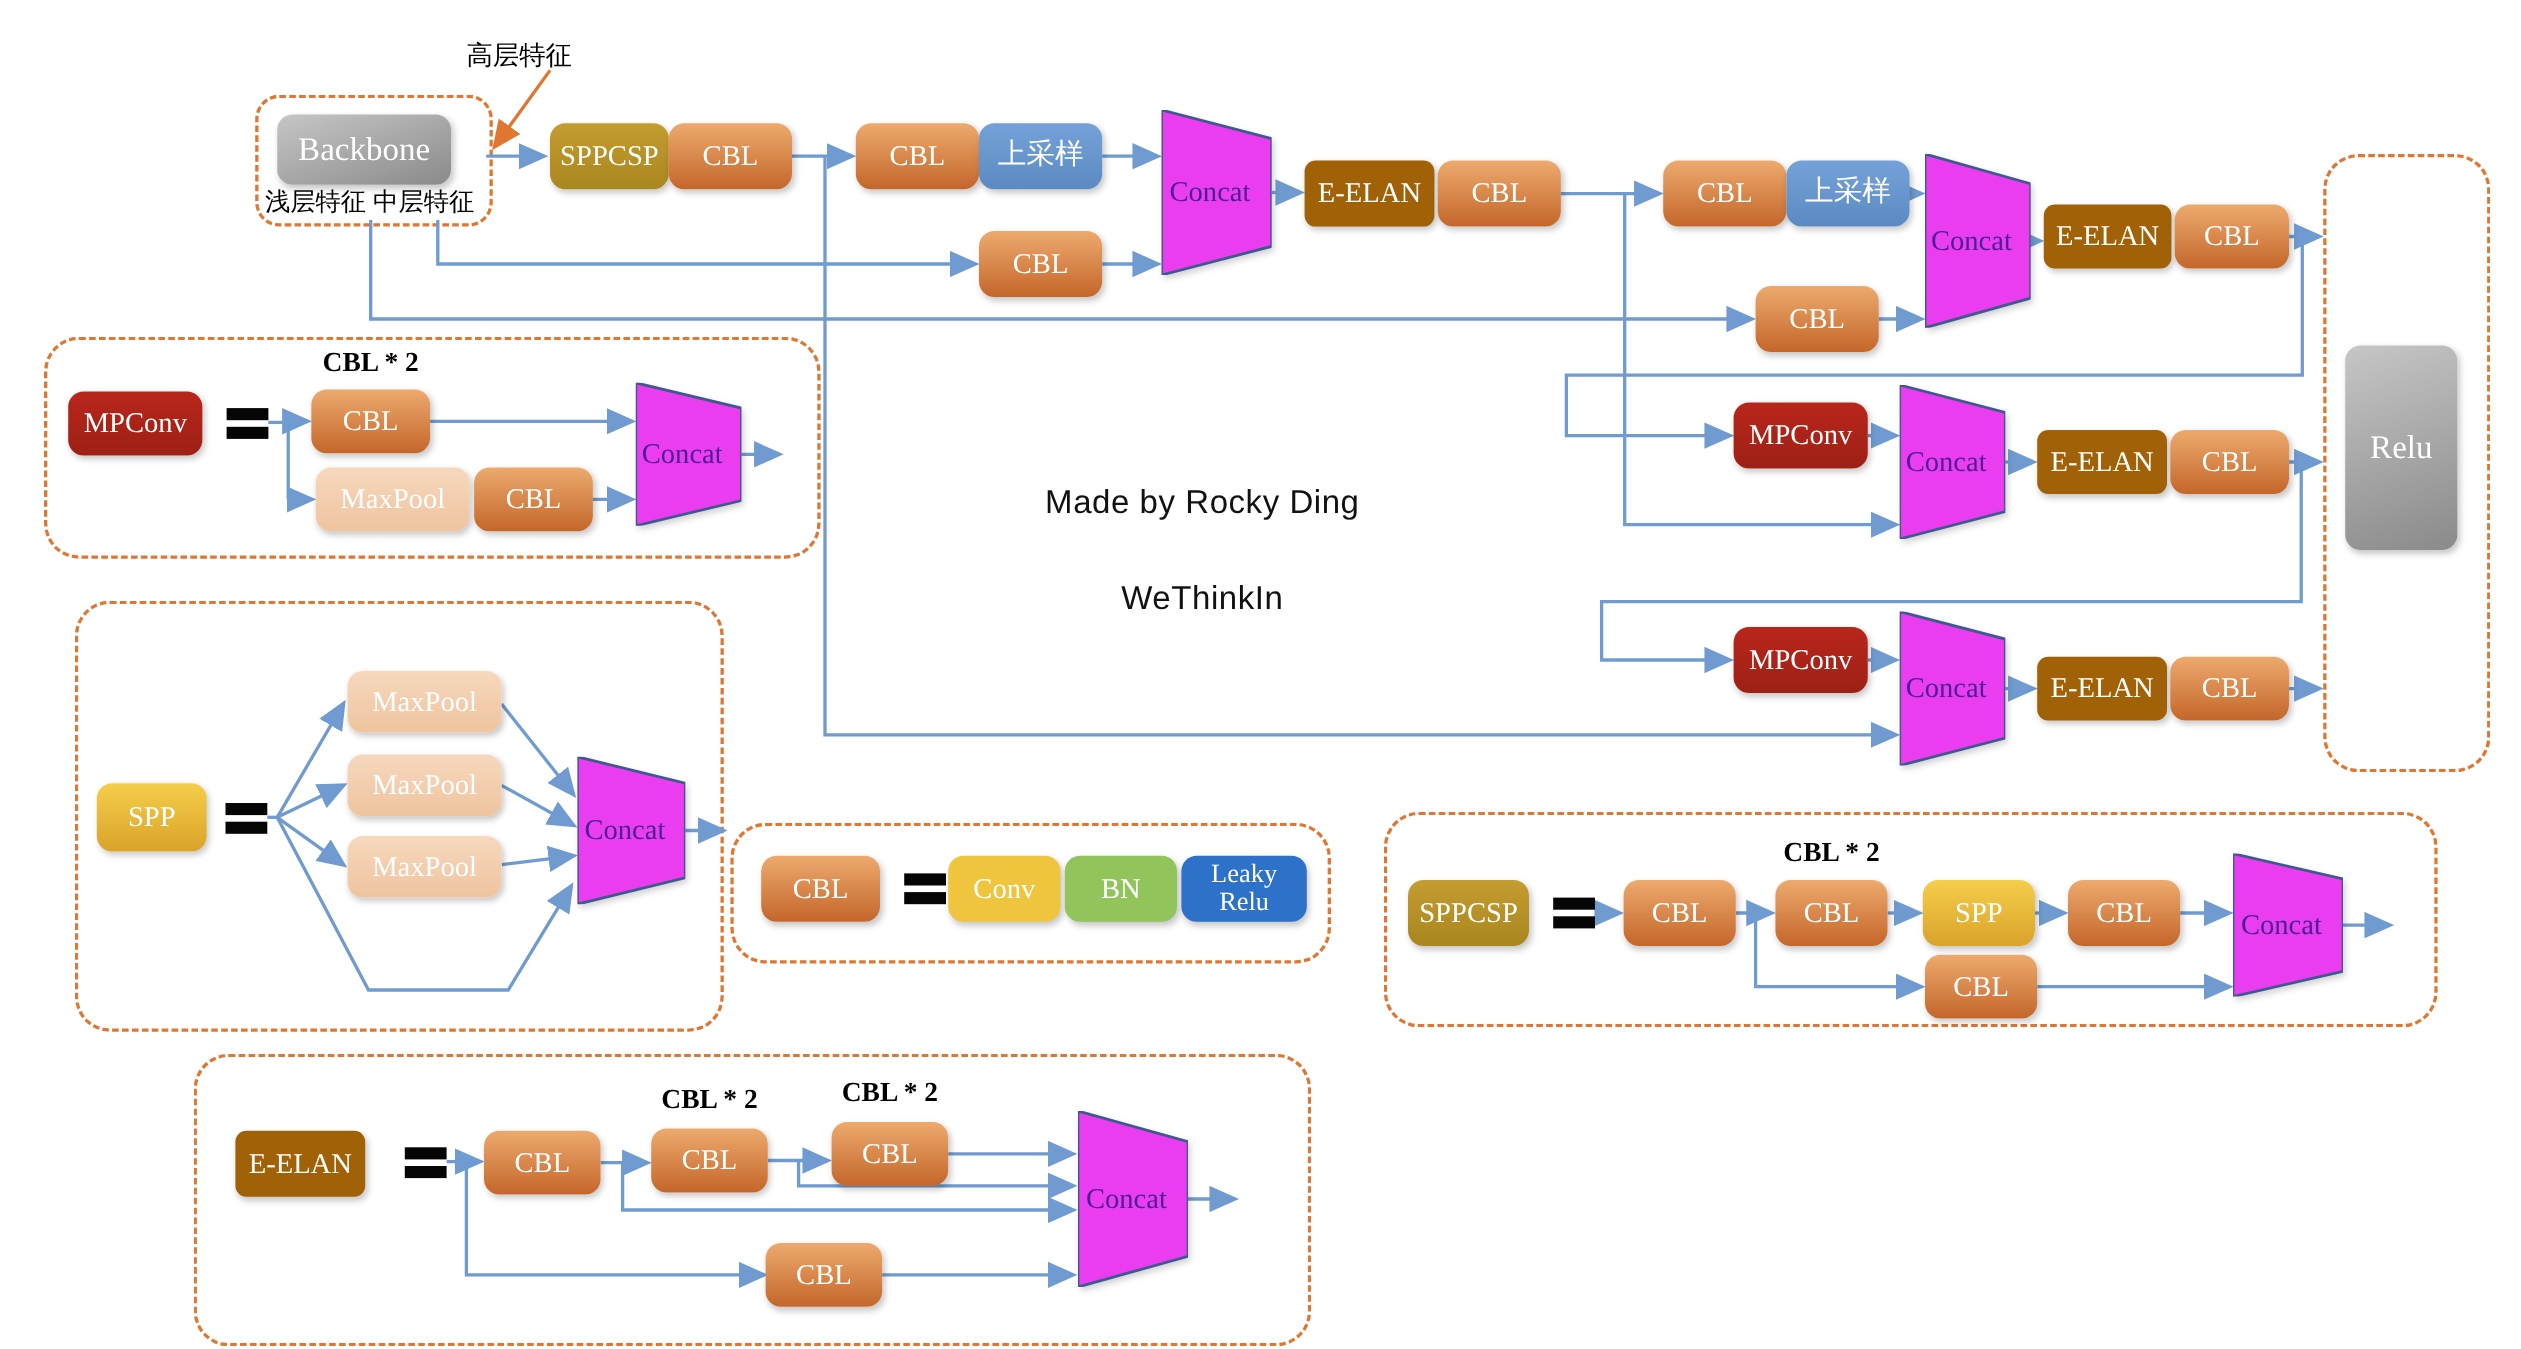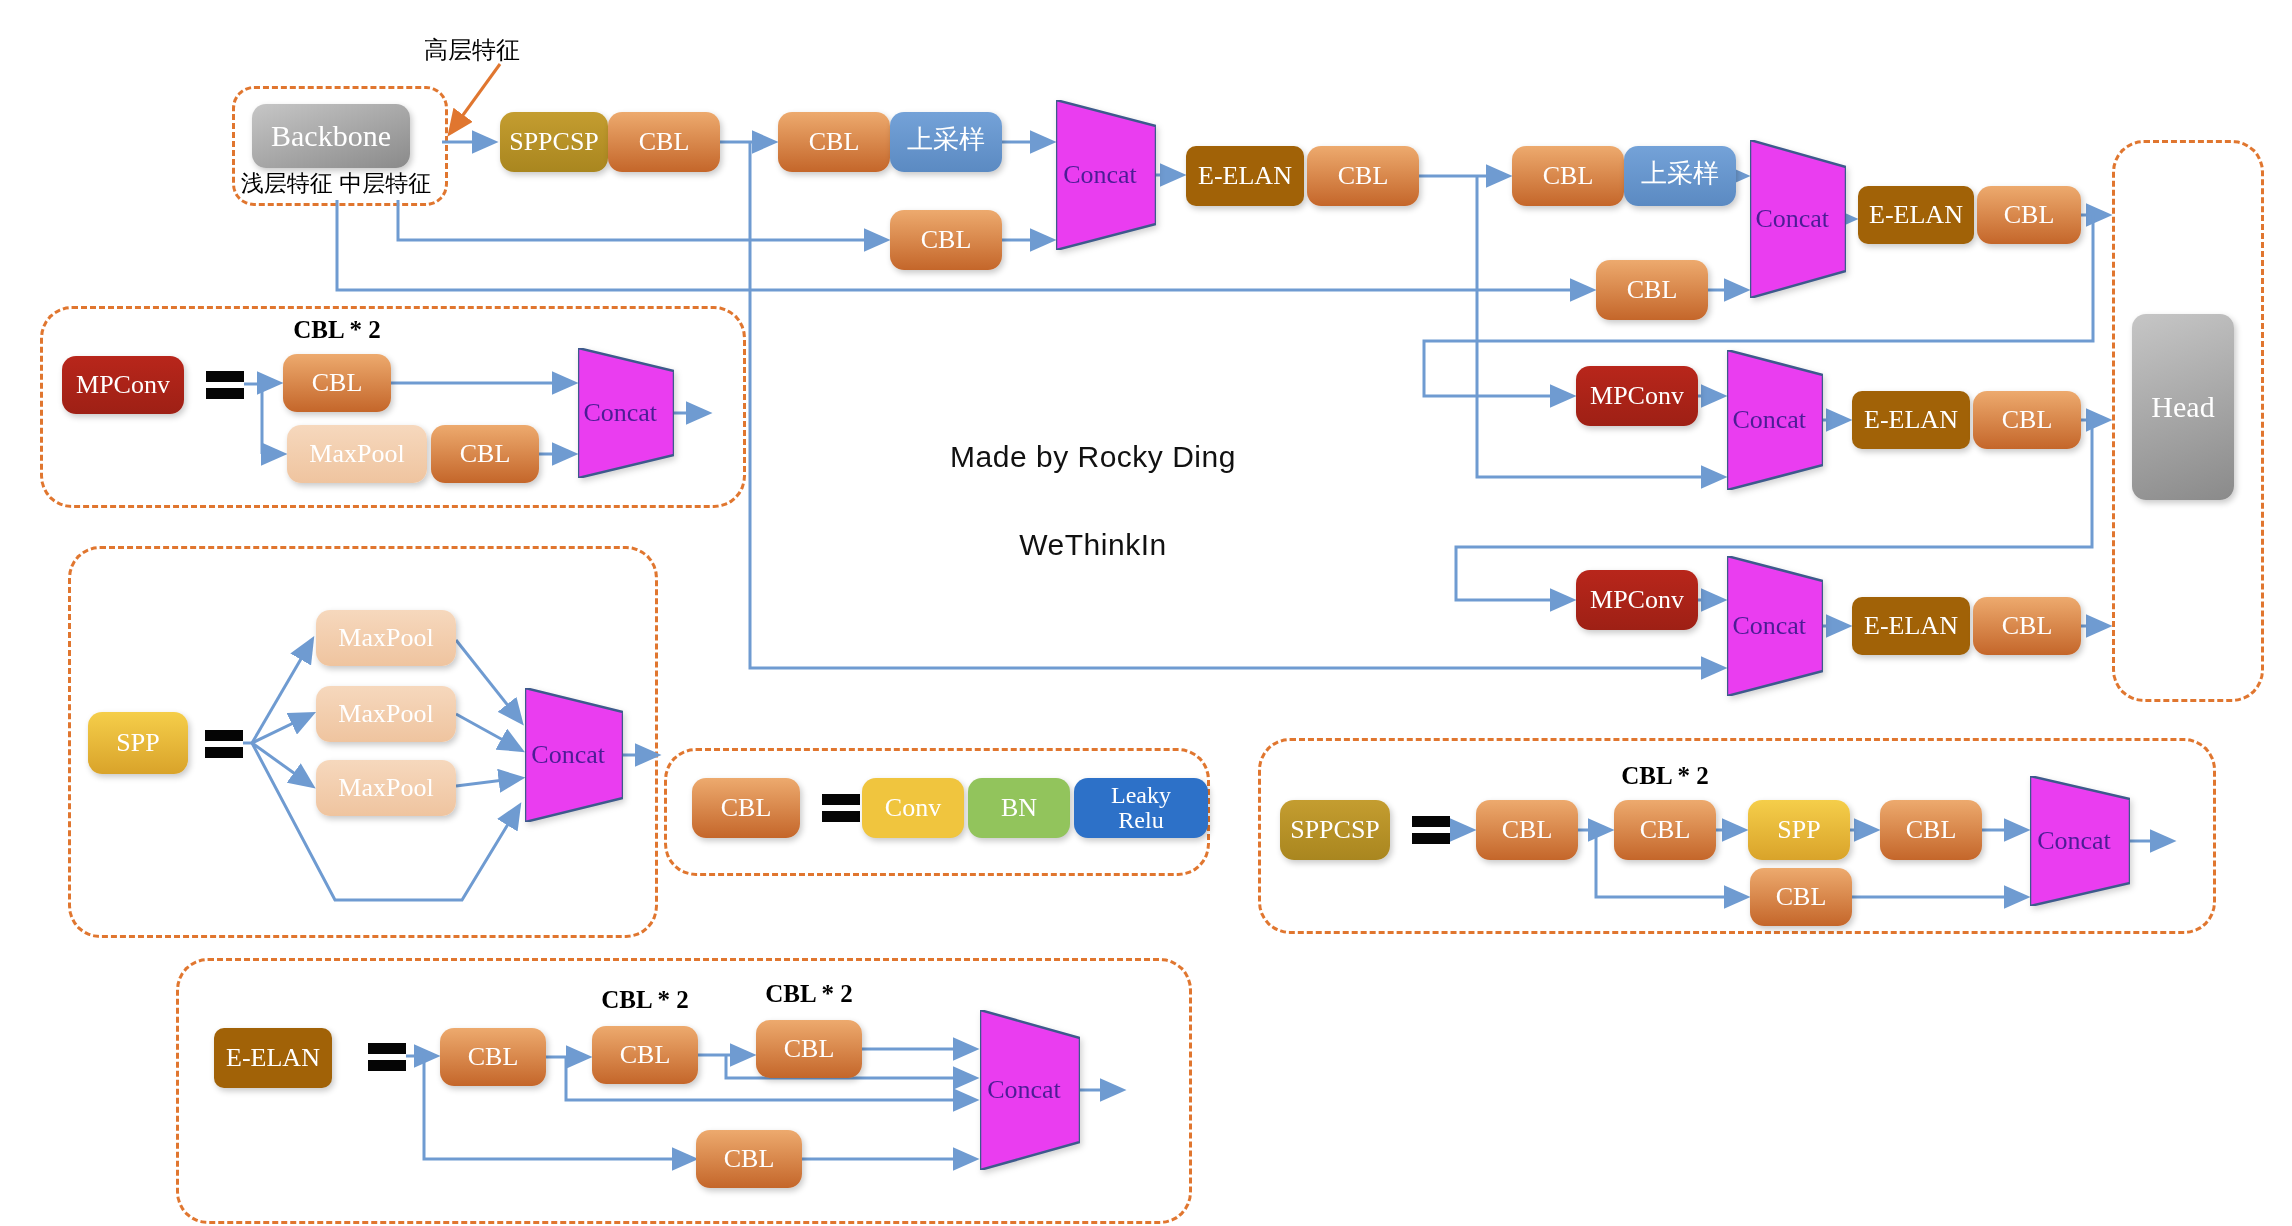--- a/index.html
+++ b/index.html
@@ -12,21 +12,21 @@
         text-align:center;line-height:1.05;}
   .cbl{background:linear-gradient(180deg,#edaa6e 0%,#c4662a 100%);}
   .maxpool{background:linear-gradient(180deg,#f6d8bd 0%,#efc49f 100%);}
   .mpconv{background:linear-gradient(180deg,#b8261b 0%,#9e2015 100%);}
   .eelan{background:#a16207;border-radius:10px;}
   .sppcsp{background:linear-gradient(180deg,#c49d30 0%,#a9861f 100%);}
   .spp{background:linear-gradient(180deg,#f5ce4a 0%,#d9a32a 100%);}
   .upsample{background:linear-gradient(180deg,#74a2d8 0%,#5b8ac2 100%);font-family:Liberation Mono, monospace;}
   .conv{background:#f0c53e;}
   .bn{background:#92c45c;}
-  .leaky{background:#2d71c8;padding:0 16px;}
+  .leaky{background:#2d71c8;padding:0 6px;}
   .gray{background:linear-gradient(160deg,#c6c6c6 0%,#8a8a8a 100%);font-size:30px;}
   .trap{position:absolute;z-index:2;}
   .trap svg{display:block;filter:drop-shadow(2px 3px 3px rgba(0,0,0,.18));}
   .trap polygon{fill:#ea3df0;stroke:#3d5a8c;stroke-width:2.5;}
   .trap-label{position:absolute;left:0;top:0;right:12%;bottom:0;display:flex;align-items:center;
         justify-content:center;color:#4c1d95;font-size:26px;}
   .equals{position:absolute;width:38px;display:flex;flex-direction:column;gap:6px;z-index:2;}
   .equals i{height:11px;background:#050505;display:block;}
   .ann{position:absolute;z-index:3;color:#000000;font-family:"Liberation Sans",sans-serif;
        font-size:24px;white-space:nowrap;transform:translateX(-50%);}
@@ -211,21 +211,21 @@
     <span class="trap-label">Concat</span>
   </div>
   <div class="node eelan" style="left:1852px;top:597px;width:118px;height:58px;">
       <span>E-ELAN</span>
     </div>
   <div class="node cbl" style="left:1973px;top:597px;width:108px;height:58px;">
       <span>CBL</span>
     </div>
 
   <div class="node gray" style="left:2132px;top:314px;width:102px;height:186px;">
-      <span>Head</span>
+      <span>Relu</span>
     </div>
 
   <div class="node mpconv" style="left:62px;top:356px;width:122px;height:58px;">
       <span>MPConv</span>
     </div>
   <div class="equals" style="left:206px;top:371px;">
       <i></i>
       <i></i>
     </div>
   <div class="cblx2" style="left:337px;top:316px;">CBL * 2</div>

